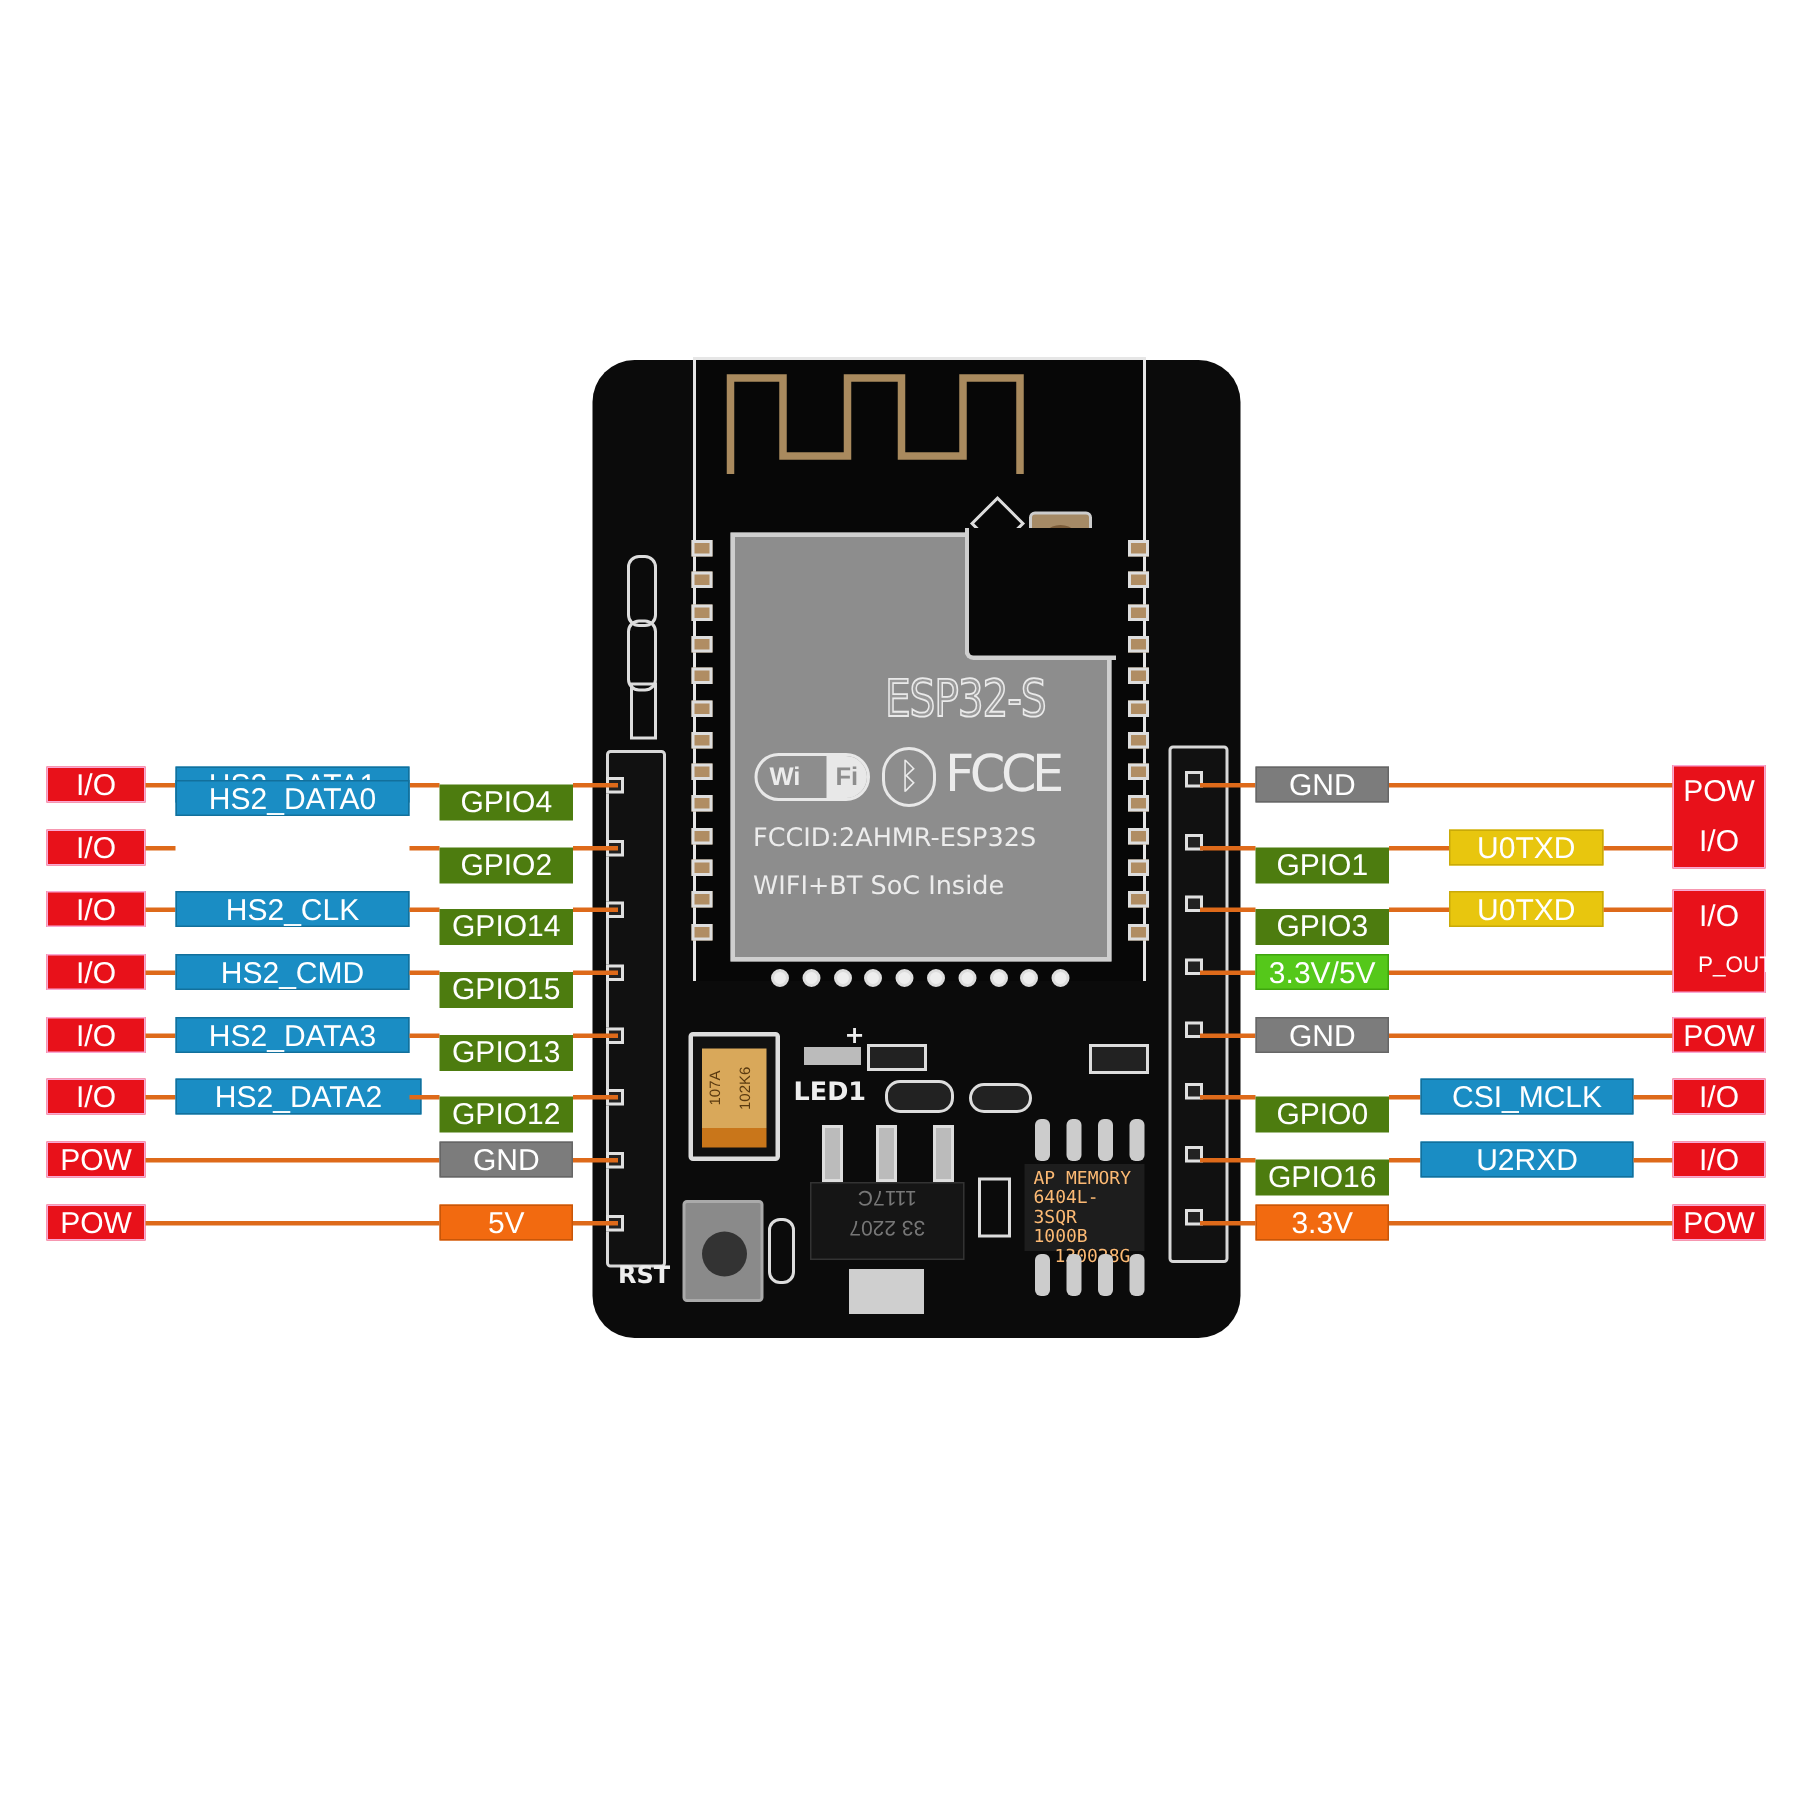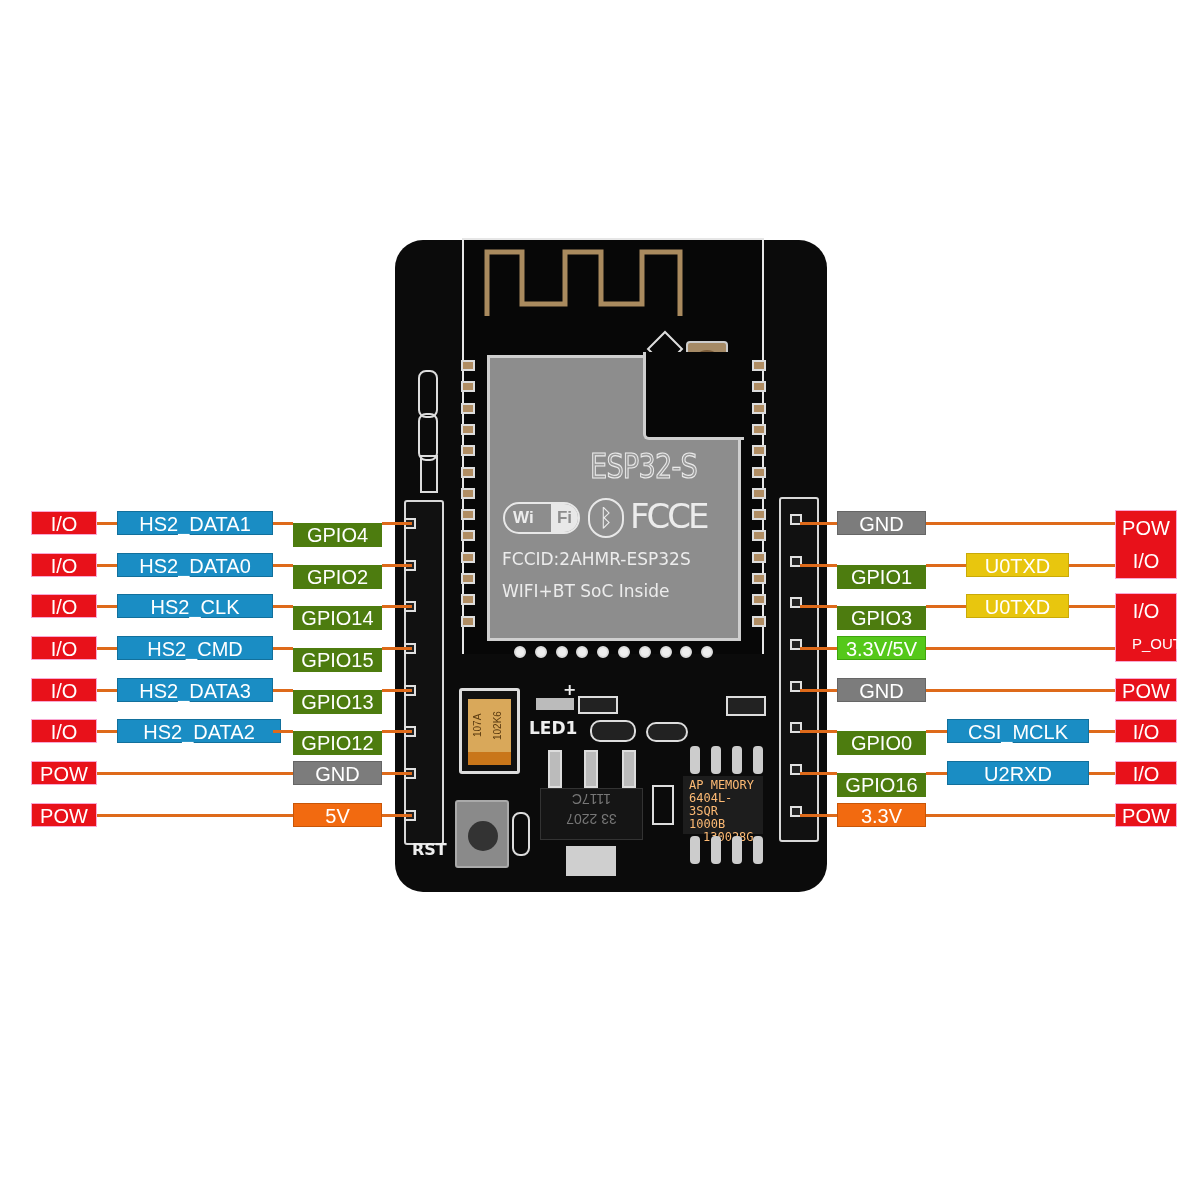--- a/index.html
+++ b/index.html
@@ -188,21 +188,21 @@
 
 <div id="left">
     <div class="lbl red" style="left:31px;top:511px;width:66px;">I/O</div>
     <div class="line" style="left:97px;top:522px;width:20px;"></div>
     <div class="lbl blue" style="left:117px;top:511px;width:156px;">HS2_DATA1</div>
     <div class="line" style="left:273px;top:522px;width:20px;"></div>
     <div class="lbl black" style="left:293px;top:511px;width:89px;">GPIO4</div>
     <div class="line" style="left:382px;top:522px;width:30px;"></div>
     <div class="lbl red" style="left:31px;top:553px;width:66px;">I/O</div>
     <div class="line" style="left:97px;top:564px;width:20px;"></div>
-    <div class="lbl blue" style="left:117px;top:553px;width:156px;">HS2_DATA0</div>
+    <div class="lbl blue" style="left:117px;top:520px;width:156px;">HS2_DATA0</div>
     <div class="line" style="left:273px;top:564px;width:20px;"></div>
     <div class="lbl black" style="left:293px;top:553px;width:89px;">GPIO2</div>
     <div class="line" style="left:382px;top:564px;width:30px;"></div>
     <div class="lbl red" style="left:31px;top:594px;width:66px;">I/O</div>
     <div class="line" style="left:97px;top:605px;width:20px;"></div>
     <div class="lbl blue" style="left:117px;top:594px;width:156px;">HS2_CLK</div>
     <div class="line" style="left:273px;top:605px;width:20px;"></div>
     <div class="lbl black" style="left:293px;top:594px;width:89px;">GPIO14</div>
     <div class="line" style="left:382px;top:605px;width:30px;"></div>
     <div class="lbl red" style="left:31px;top:636px;width:66px;">I/O</div>

